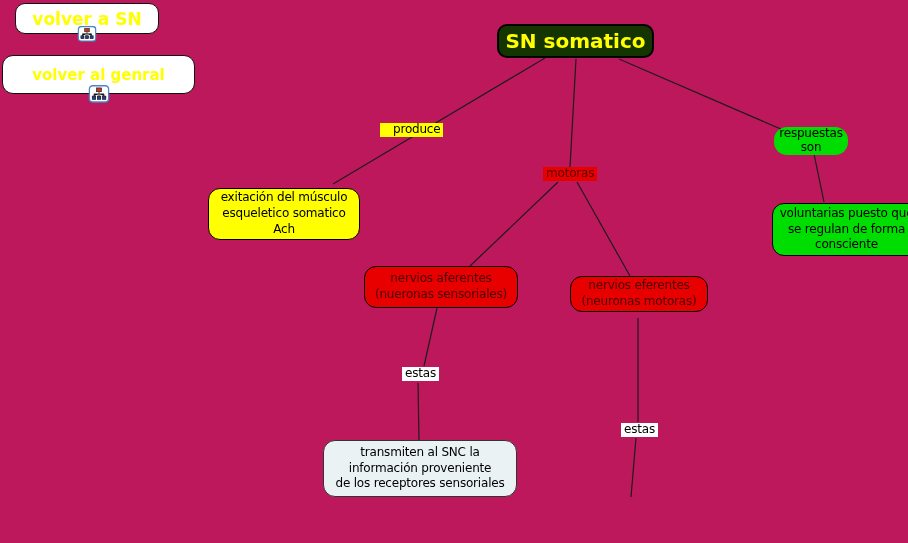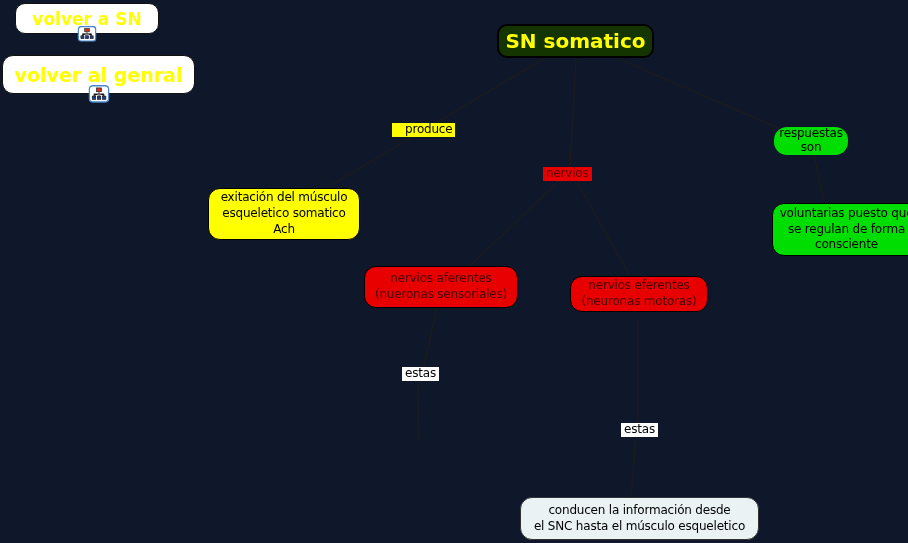--- a/index.html
+++ b/index.html
@@ -1,47 +1,47 @@
 <!DOCTYPE html>
 <html><head>
 <meta charset="utf-8">
 <style>
   html,body{margin:0;padding:0;background:#fff;}
   .stage{
-    position:relative;width:908px;height:543px;background:#0f172a;overflow:hidden;
+    position:relative;width:908px;height:543px;background:#be185d;overflow:hidden;
     font-family:"DejaVu Sans","Liberation Sans",sans-serif;color:#000;
   }
   svg.wires{position:absolute;left:0;top:0;z-index:0;}
   .node,.link-label,.btn{
     position:absolute;box-sizing:border-box;display:flex;align-items:center;justify-content:center;
     text-align:center;z-index:2;
   }
   .node{
     border:1.5px solid #000;border-radius:12px;font-size:12px;line-height:1.32;
     letter-spacing:-0.2px;white-space:pre;
   }
   .n-root{left:497px;top:24px;width:157px;height:34px;background:#143500;color:#ffff00;
     font-weight:bold;font-size:20px;letter-spacing:0;border:2px solid #000;border-radius:10px;}
   .n-excitacion{left:208px;top:188px;width:152px;height:52px;background:#ffff00;}
   .n-aferentes{left:364px;top:266px;width:154px;height:42px;background:#e80000;color:#4a0000;border-radius:12px;}
   .n-eferentes{left:570px;top:276px;width:138px;height:36px;background:#e80000;color:#4a0000;}
   .n-voluntarias{left:752px;top:203px;width:149px;height:53px;background:#00dd00;margin-left:20px;}
   .n-transmiten{left:323px;top:440px;width:194px;height:57px;background:#eaf2f4;border:1.3px solid #333;}
   .n-conducen{left:520px;top:497px;width:239px;height:43px;background:#eaf2f4;border:1.3px solid #333;}
   .link-label{font-size:12px;line-height:1.15;padding:0 3px;white-space:pre;letter-spacing:-0.2px;}
-  .l-produce{left:392px;top:123px;background:#ffff00;padding-left:13px;}
+  .l-produce{left:380px;top:123px;background:#ffff00;padding-left:13px;}
   .l-formado{left:543px;top:167px;background:#e80000;color:#5a0000;}
   .l-respuestas{left:774px;top:127px;width:74px;background:#00dd00;border-radius:13px;}
   .l-estas1{left:402px;top:367px;background:#fff;}
   .l-estas2{left:621px;top:423px;background:#fff;}
   .btn{
     background:#ffffff;border:1.3px solid #111;color:#ffff00;font-weight:bold;z-index:2;
   }
   .btn-sn{left:15px;top:3px;width:144px;height:31px;border-radius:10px;font-size:17px;}
-  .btn-general{left:2px;top:55px;width:193px;height:39px;border-radius:11px;font-size:19px;}
+  .btn-general{left:2px;top:55px;width:193px;height:39px;border-radius:11px;font-size:15px;}
   .cmap-icon{position:absolute;left:50%;bottom:0;transform:translate(-50%,55%);line-height:0;z-index:3;}
 </style>
 </head>
 <body>
 
 <div class="stage">
 
   <svg class="wires" width="908" height="543">
     <g stroke="#1c1c1c" stroke-width="1.2" fill="none">
       <line x1="545" y1="58" x2="333" y2="184"></line>
@@ -89,23 +89,24 @@
   <div class="node n-excitacion">exitación del músculo
 esqueletico somatico
 Ach</div>
   <div class="node n-aferentes">nervios aferentes
 (nueronas sensoriales)</div>
   <div class="node n-eferentes">nervios eferentes
 (neuronas motoras)</div>
   <div class="node n-voluntarias">voluntarias puesto que
 se regulan de forma
 consciente</div>
-  <div class="node n-conducen">conducen la información desde
-el SNC hasta el músculo esqueletico</div>
+  <div class="node n-transmiten">transmiten al SNC la
+información proveniente
+de los receptores sensoriales</div>
 
   <div class="link-label l-produce">produce</div>
-  <div class="link-label l-formado">nervios</div>
+  <div class="link-label l-formado">motoras</div>
   <div class="link-label l-respuestas">respuestas
 son</div>
   <div class="link-label l-estas1">estas</div>
   <div class="link-label l-estas2">estas</div>
 
 </div>
 
 </body></html>

